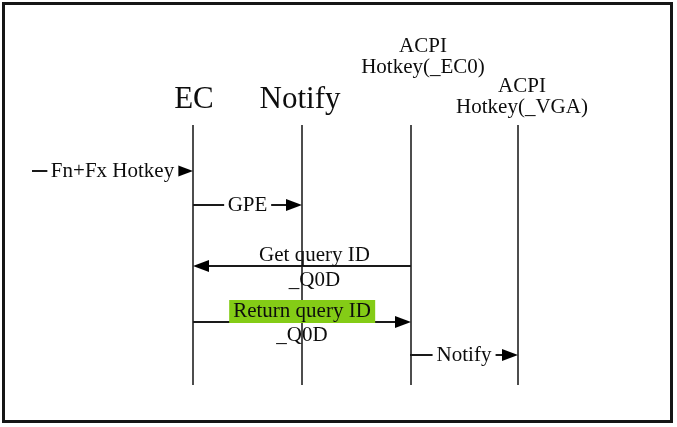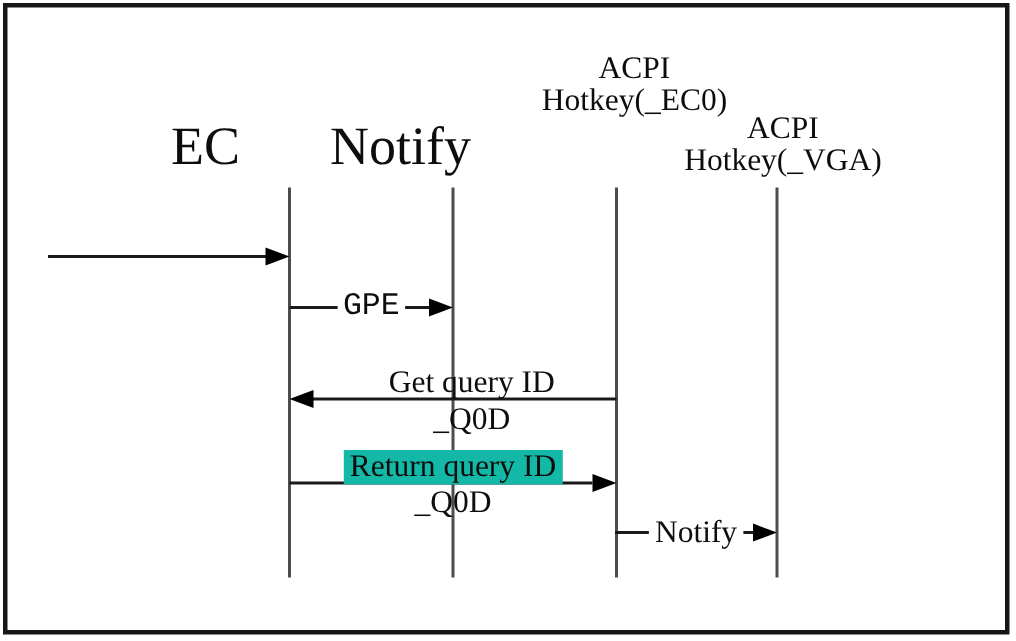--- a/index.html
+++ b/index.html
@@ -16,21 +16,22 @@
     position: absolute;
     left: 2px; top: 2px;
     width: 671px; height: 421px;
     border: 3px solid #161616;
     box-sizing: border-box;
   }
   
   .actor {
     position: absolute;
     width: 160px;
-    font-size: 36px;
+    text-align: center;
+    font-size: 31px;
     line-height: 31px;
     white-space: nowrap;
   }
   .actor2 {
     position: absolute;
     width: 160px;
     text-align: center;
     font-size: 21px;
     line-height: 21px;
     white-space: nowrap;
@@ -69,28 +70,28 @@
   .mlabel {
     position: absolute;
     left: 50%;
     transform: translateX(-50%);
     font-size: 21px;
     line-height: 21px;
     white-space: nowrap;
     text-align: center;
   }
   .mlabel.bg { background: #ffffff; padding: 0 4px; }
-  .mlabel.bg2 { background: #14b8a6; padding: 0 4px 2px 4px; }
+  .mlabel.bg2 { background: #84cc16; padding: 0 4px 2px 4px; }
 
   .msg-hotkey { left: 32px;  top: 150px; width: 161px; height: 42px; }
   .msg-hotkey .mline { left: 0; top: 20px; width: 148px; }
   .msg-hotkey .ah    { left: 145px; top: 15px; }
   .msg-hotkey .mlabel { top: 10px; }
 
-  .msg-gpe { left: 193px; top: 184px; width: 109px; height: 42px; font-family: Liberation Mono, monospace; }
+  .msg-gpe { left: 193px; top: 184px; width: 109px; height: 42px; }
   .msg-gpe .mline { left: 0; top: 20px; width: 96px; }
   .msg-gpe .ah    { left: 93px; top: 15px; }
   .msg-gpe .mlabel { top: 10px; }
 
   .msg-sci { left: 302px; top: 197px; width: 109px; height: 42px; }
   .msg-sci .mline { left: 0; top: 20px; width: 96px; }
   .msg-sci .ah    { left: 93px; top: 15px; }
   .msg-sci .mlabel { top: 10px; }
 
   .msg-getq { left: 193px; top: 243px; width: 243px; height: 48px; }
@@ -128,20 +129,21 @@
   </div>
 
   <div class="lifeline ll-ec"></div>
   <div class="lifeline ll-chipset"></div>
   <div class="lifeline ll-ec0"></div>
   <div class="lifeline ll-vga"></div>
 
   <div class="msg msg-hotkey">
     <div class="mline"></div>
     <div class="ah right"></div>
+    <div class="mlabel bg">Fn+Fx Hotkey</div>
   </div>
 
   <div class="msg msg-gpe">
     <div class="mline"></div>
     <div class="ah right"></div>
     <div class="mlabel bg">GPE</div>
   </div>
 
 
   <div class="msg msg-getq">

